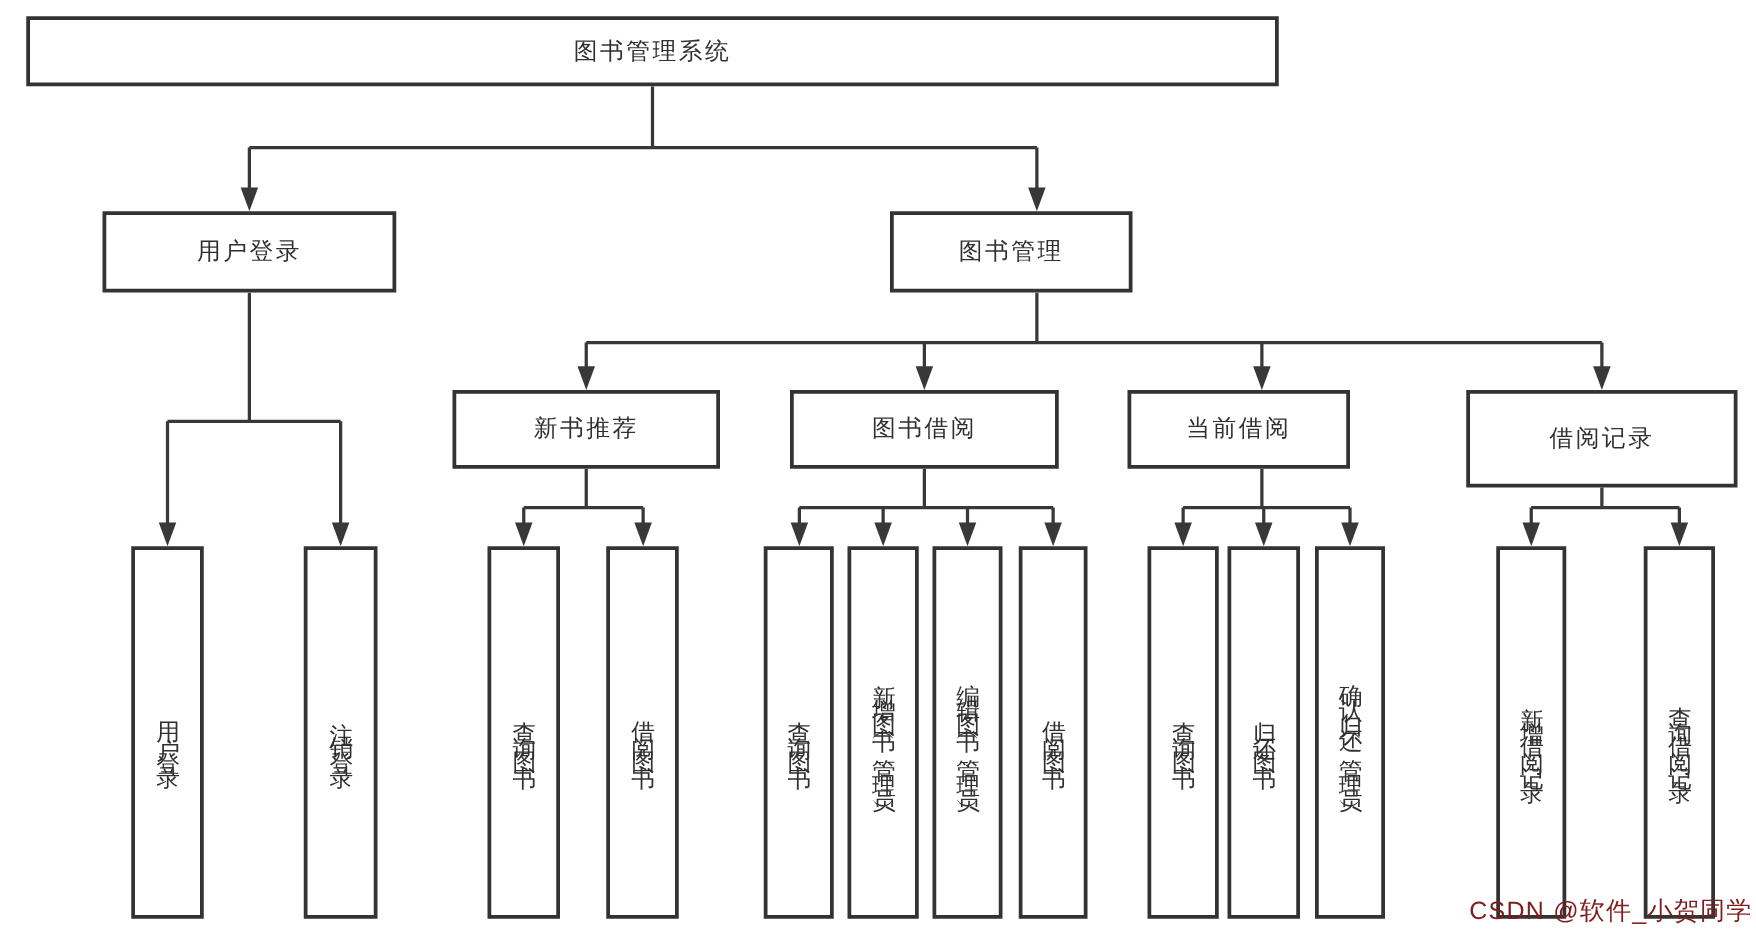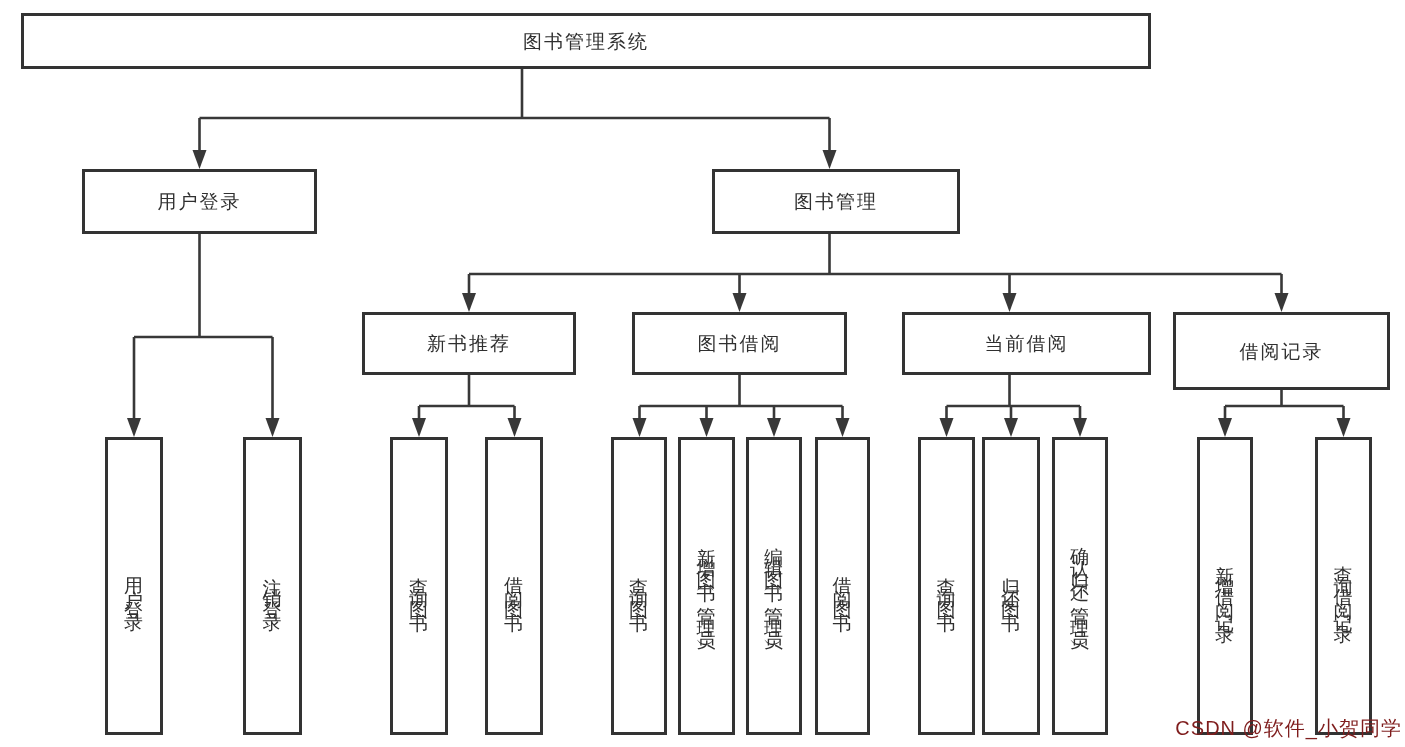--- a/index.html
+++ b/index.html
@@ -72,38 +72,38 @@
       <polygon points="1073,418 1087,418 1080,437" fill="#383838" stroke="none"></polygon>
     </g>
 
     <g>
       <path d="M1281.5,375 V406 M1225,406 H1343.5 M1225,406 V420 M1343.5,406 V420"></path>
       <polygon points="1218,418 1232,418 1225,437" fill="#383838" stroke="none"></polygon>
       <polygon points="1336.5,418 1350.5,418 1343.5,437" fill="#383838" stroke="none"></polygon>
     </g>
   </svg>
 
-  <div class="node" style="left:21px; top:13px; width:1130px; height:56px;">
+  <div class="node" style="left:21px; top:13px; width:1002px; height:56px;">
     <span class="hlabel">图书管理系统</span>
   </div>
 
   <div class="node" style="left:82px; top:169px; width:235px; height:65px;">
     <span class="hlabel">用户登录</span>
   </div>
-  <div class="node" style="left:712px; top:169px; width:248px; height:65px;">
+  <div class="node" style="left:712px; top:169px; width:194px; height:65px;">
     <span class="hlabel">图书管理</span>
   </div>
 
   <div class="node" style="left:632px; top:312px; width:215px; height:63px;">
     <span class="hlabel">图书借阅</span>
   </div>
   <div class="node" style="left:362px; top:312px; width:214px; height:63px;">
     <span class="hlabel">新书推荐</span>
   </div>
-  <div class="node" style="left:902px; top:312px; width:249px; height:63px;">
+  <div class="node" style="left:902px; top:312px; width:178px; height:63px;">
     <span class="hlabel">当前借阅</span>
   </div>
   <div class="node" style="left:1173px; top:312px; width:217px; height:78px;">
     <span class="hlabel">借阅记录</span>
   </div>
 
   <div class="node node-v" style="left:105px; top:437px; width:58px; height:298px;">
     <span class="vlabel">用户登录</span>
   </div>
   <div class="node node-v" style="left:243px; top:437px; width:59px; height:298px;">

